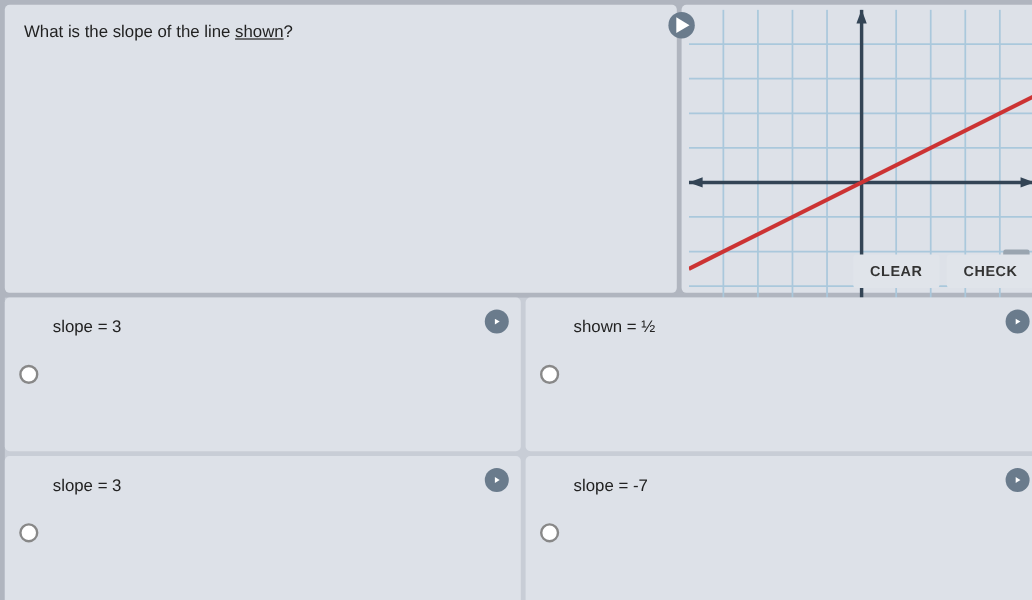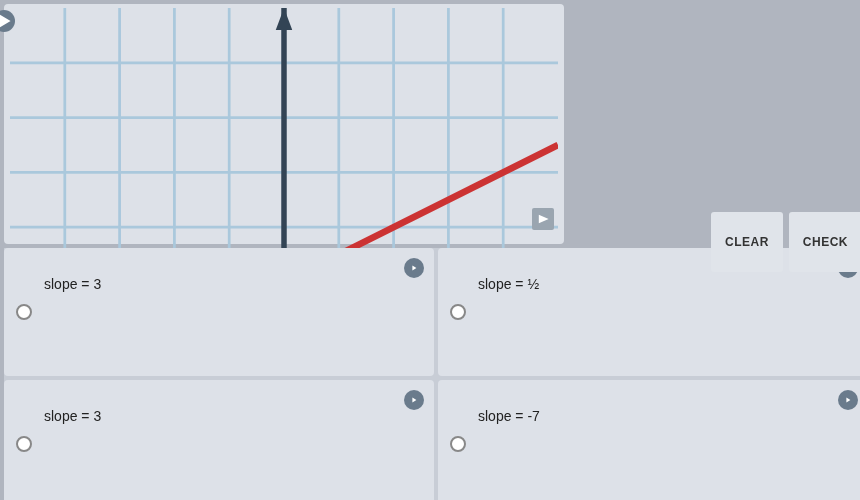--- a/index.html
+++ b/index.html
@@ -66,21 +66,21 @@
     .clear-check-bar {
       position: absolute;
       top: -36px;
       right: 6px;
       display: flex;
       gap: 6px;
       z-index: 20;
     }
 
     .btn-clear, .btn-check {
-      padding: 23px 14px;
+      padding: 7px 14px;
       font-size: 12px;
       font-weight: bold;
       border: none;
       border-radius: 3px;
       cursor: pointer;
       letter-spacing: 0.5px;
     }
 
     .btn-clear {
       background: #e0e4ea;
@@ -127,21 +127,21 @@
       position: absolute;
       top: 10px;
       right: 10px;
     }
 
     .play-btn-answer svg { width: 8px; height: 8px; }
 
     .answer-label {
       font-size: 14px;
       color: #222;
-      margin-top: 16px;
+      margin-top: 4px;
     }
 
     
     .graph-panel-wrapper {
       position: relative;
       background: #dde1e8;
       border-radius: 4px;
     }
 
     .top-play-btn {
@@ -172,20 +172,25 @@
       justify-content: center;
       cursor: pointer;
     }
 
   </style>
 </head>
 <body>
 
 <div class="main-container">
 
+  <div class="question-panel">
+    <p class="question-text">
+      What is the slope of the line <u>shown</u>?
+    </p>
+  </div>
 
   <div class="graph-panel-wrapper">
     <div class="top-play-btn">
       <svg viewBox="0 0 10 10" fill="white">
           <polygon points="3,2 8,5 3,8"></polygon>
         </svg>
     </div>
     <div class="graph-area">
       <svg class="graph-svg" viewBox="-5 -5 10 10" xmlns="http://www.w3.org/2000/svg">
 
@@ -242,21 +247,21 @@
       <span class="answer-label">slope = 3</span>
       <div class="play-btn-answer">
         <svg viewBox="0 0 10 10" fill="white">
             <polygon points="3,2 8,5 3,8"></polygon>
           </svg>
       </div>
     </div>
 
     <div class="answer-card">
       <div class="radio-circle"></div>
-      <span class="answer-label">slope = ½</span>
+      <span class="answer-label">shown = ½</span>
       <div class="play-btn-answer">
         <svg viewBox="0 0 10 10" fill="white">
             <polygon points="3,2 8,5 3,8"></polygon>
           </svg>
       </div>
     </div>
 
     <div class="answer-card">
       <div class="radio-circle"></div>
       <span class="answer-label">slope = 3</span>

